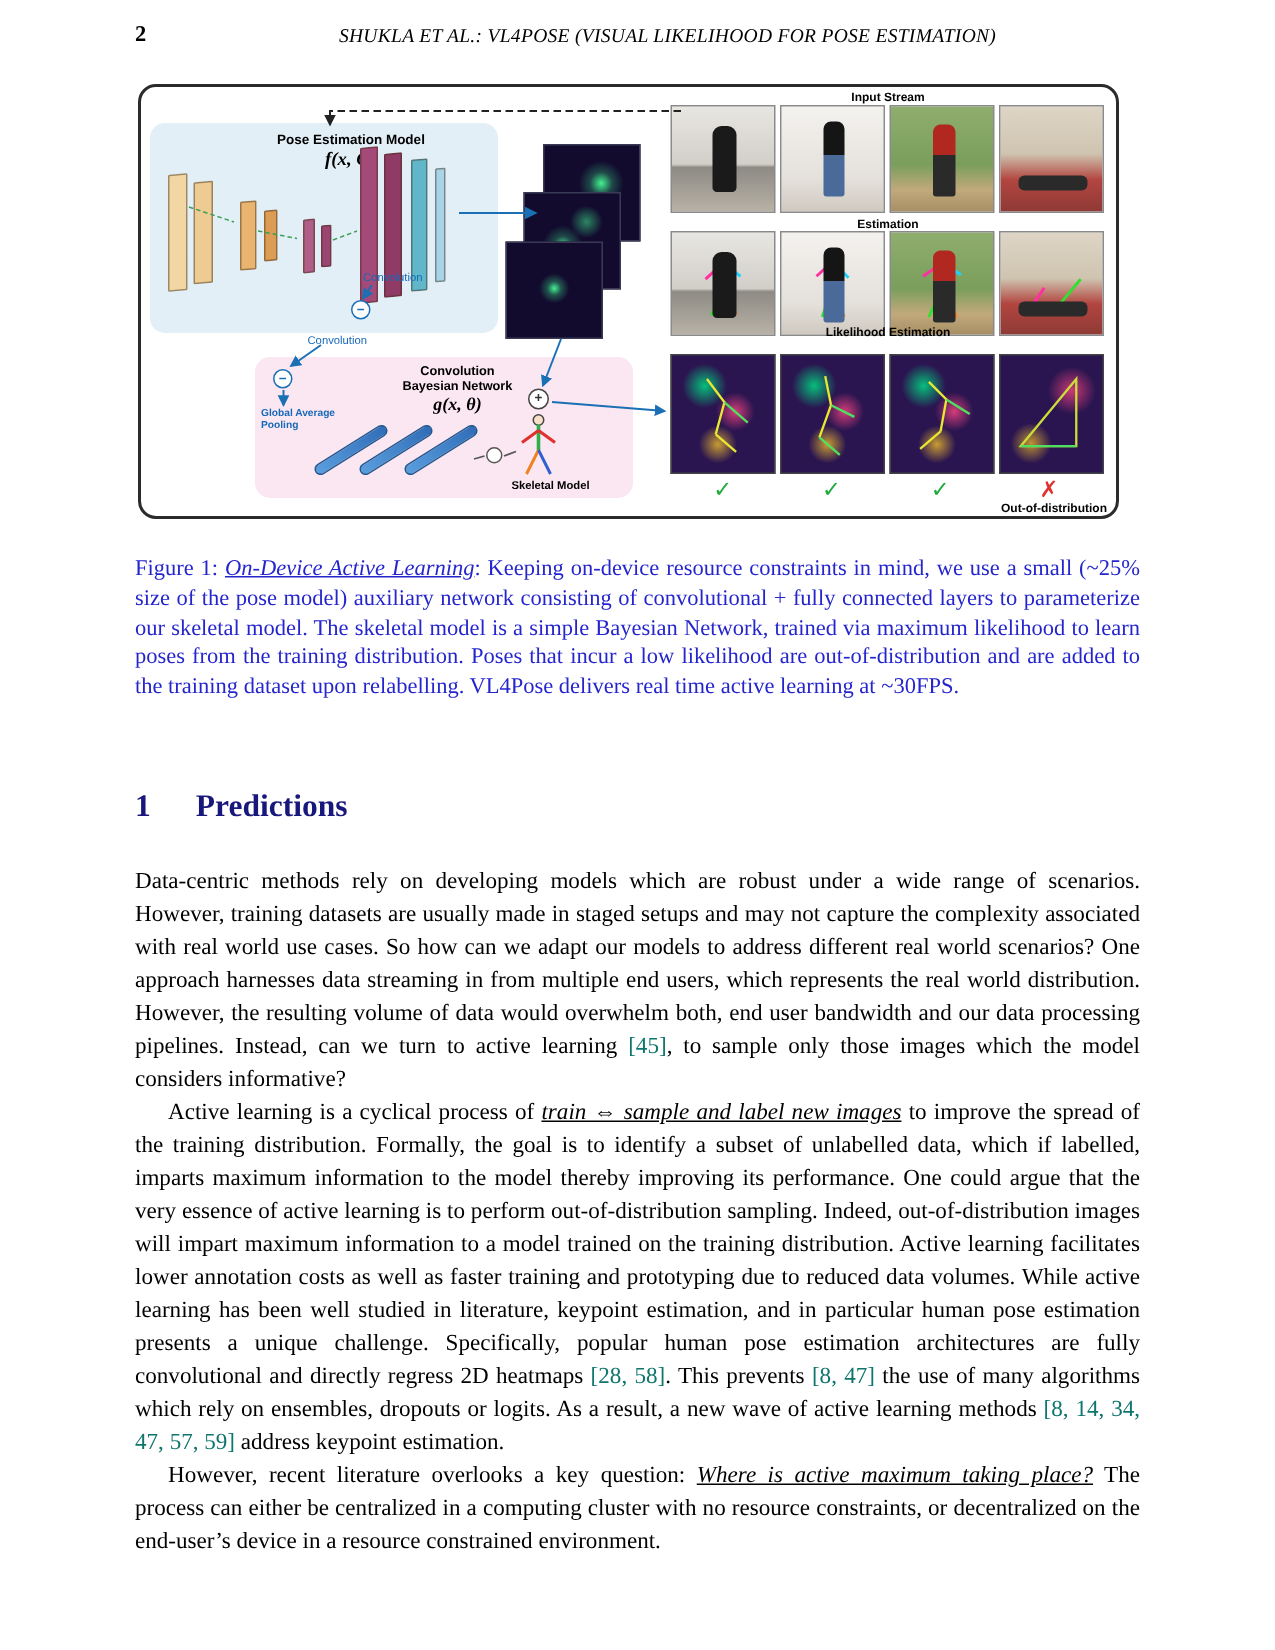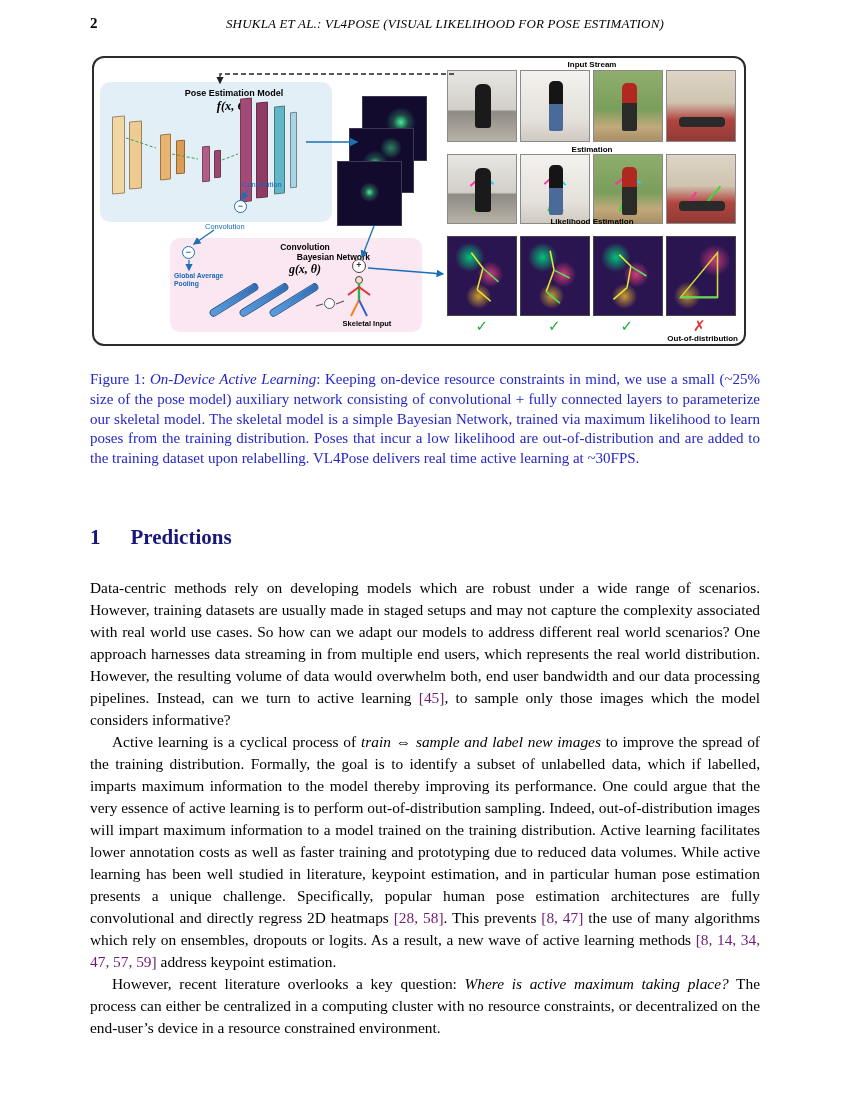--- a/index.html
+++ b/index.html
@@ -38,21 +38,21 @@
 
   .node{width:13px;height:13px;border-radius:50%;background:#fff;text-align:center;line-height:10px;font-size:9px;font-weight:bold;z-index:5;}
   .minus{border:1.5px solid #1a6fb5;color:#1a6fb5;}
   .minus1{left:140px;top:142px;}
   .minus2{left:88px;top:188px;}
   .plus{border:1.5px solid #444;color:#333;left:258px;top:201px;width:14px;height:14px;line-height:11px;}
 
   .pink-region{left:76px;top:180px;width:252px;height:94px;background:#fae7f1;border-radius:10px;}
   .bayes-l{left:146px;width:130px;text-align:center;font-weight:bold;font-size:8.5px;}
   .bayes-l1{top:184px;}
-  .bayes-l2{top:194px;text-align:right;}
+  .bayes-l2{top:194px;}
   .bayes-eq{left:146px;top:204px;width:130px;text-align:center;font-style:italic;font-weight:bold;font-size:12px;}
   .gap-label{left:80px;top:214px;width:72px;color:#1668b8;font-weight:bold;font-size:6.8px;line-height:1.2;}
   .bar{width:56px;height:8px;border-radius:4px;background:linear-gradient(90deg,#5a9ede,#2f6db8);border:1px solid #24578f;transform:rotate(-32deg);}
   .bar1{left:112px;top:238px;}
   .bar2{left:142px;top:238px;}
   .bar3{left:172px;top:238px;}
   .circle-node{left:230px;top:240px;width:11px;height:11px;border-radius:50%;border:1.5px solid #555;background:#fff;}
   .skel-svg{left:244px;top:216px;width:42px;height:46px;}
   .skel-label{left:228px;top:261px;width:90px;text-align:center;font-weight:bold;font-size:7.5px;}
 
@@ -94,22 +94,22 @@
   .overlay{left:0;top:0;width:654px;height:290px;z-index:4;pointer-events:none;}
 
   
   .caption{position:absolute;top:370px;left:90px;width:670px;font-size:15px;line-height:19.8px;text-align:justify;color:#2525cd;}
   .caption .it{font-style:italic;}
   .sec-head{position:absolute;top:525px;left:90px;font-size:21px;font-weight:bold;color:#17177c;}
   .sec-head .sec-num{margin-right:30px;}
   .body-text{position:absolute;top:577px;left:90px;width:670px;font-size:15.4px;line-height:22px;text-align:justify;}
   .para{margin:0;}
   .para.ind{text-indent:22px;}
-  .cite{color:#701a75;}
-  .it{font-style:italic;}
+  .cite{color:#0f766e;}
+  .it{font-style:italic;text-decoration:underline;}
 </style>
 </head>
 <body>
 
 <div class="page">
 
   <header class="runhead">
     <span class="pageno">2</span>
     <span class="runtitle">SHUKLA ET AL.: VL4POSE (VISUAL LIKELIHOOD FOR POSE ESTIMATION)</span>
   </header>
@@ -169,21 +169,21 @@
     <div class="abs bar bar3"></div>
     <div class="abs circle-node"></div>
     <svg class="abs skel-svg" viewBox="0 0 42 46">
       <circle cx="21" cy="6" r="3.5" fill="#f8e0c8" stroke="#444" stroke-width="1"></circle>
       <line x1="21" y1="9" x2="21" y2="26" stroke="#2db04a" stroke-width="2.4"></line>
       <line x1="21" y1="13" x2="10" y2="21" stroke="#e03030" stroke-width="2"></line>
       <line x1="21" y1="13" x2="32" y2="21" stroke="#e03030" stroke-width="2"></line>
       <line x1="21" y1="26" x2="13" y2="42" stroke="#f08020" stroke-width="2"></line>
       <line x1="21" y1="26" x2="29" y2="42" stroke="#3060d0" stroke-width="2"></line>
     </svg>
-    <div class="abs sans skel-label">Skeletal Input</div>
+    <div class="abs sans skel-label">Skeletal Model</div>
     <div class="abs sans node plus">+</div>
 
     <div class="abs hm hmA"></div>
     <div class="abs hm hmB"></div>
     <div class="abs hm hmC"></div>
 
     <div class="abs sans panel-label lab-input">Input Stream</div>
     <div class="abs row row1">
       <div class="tile p1"></div>
       <div class="tile p2"></div>

